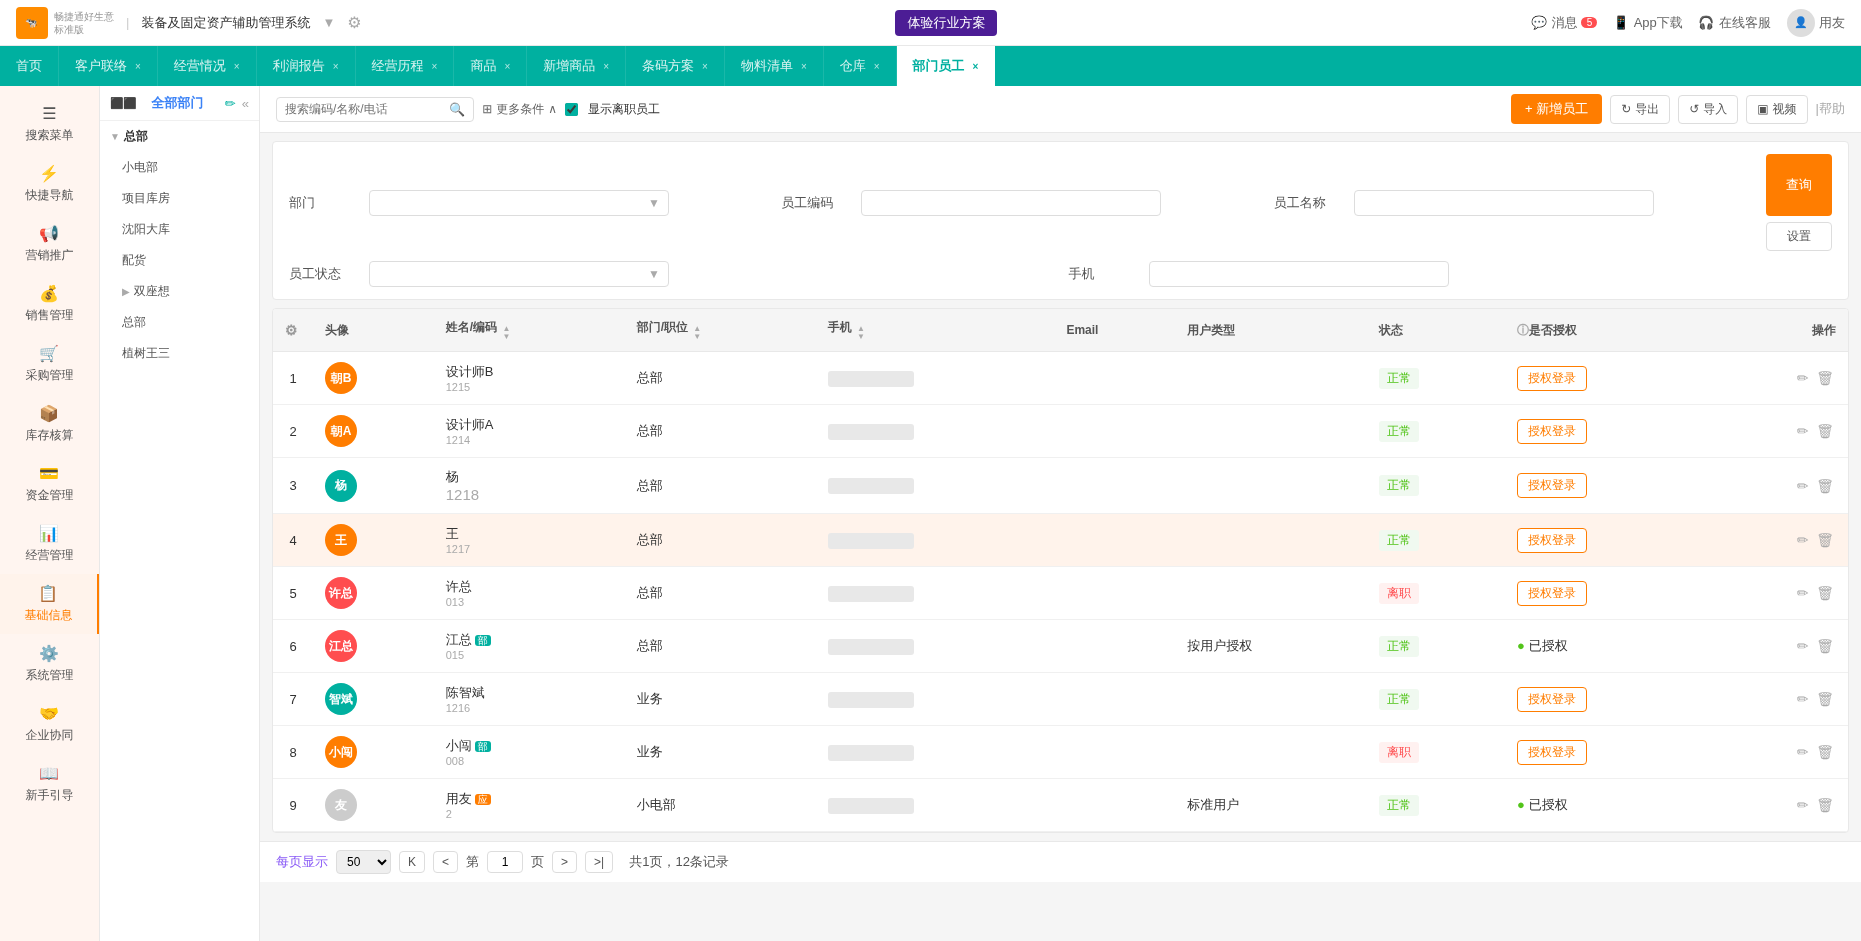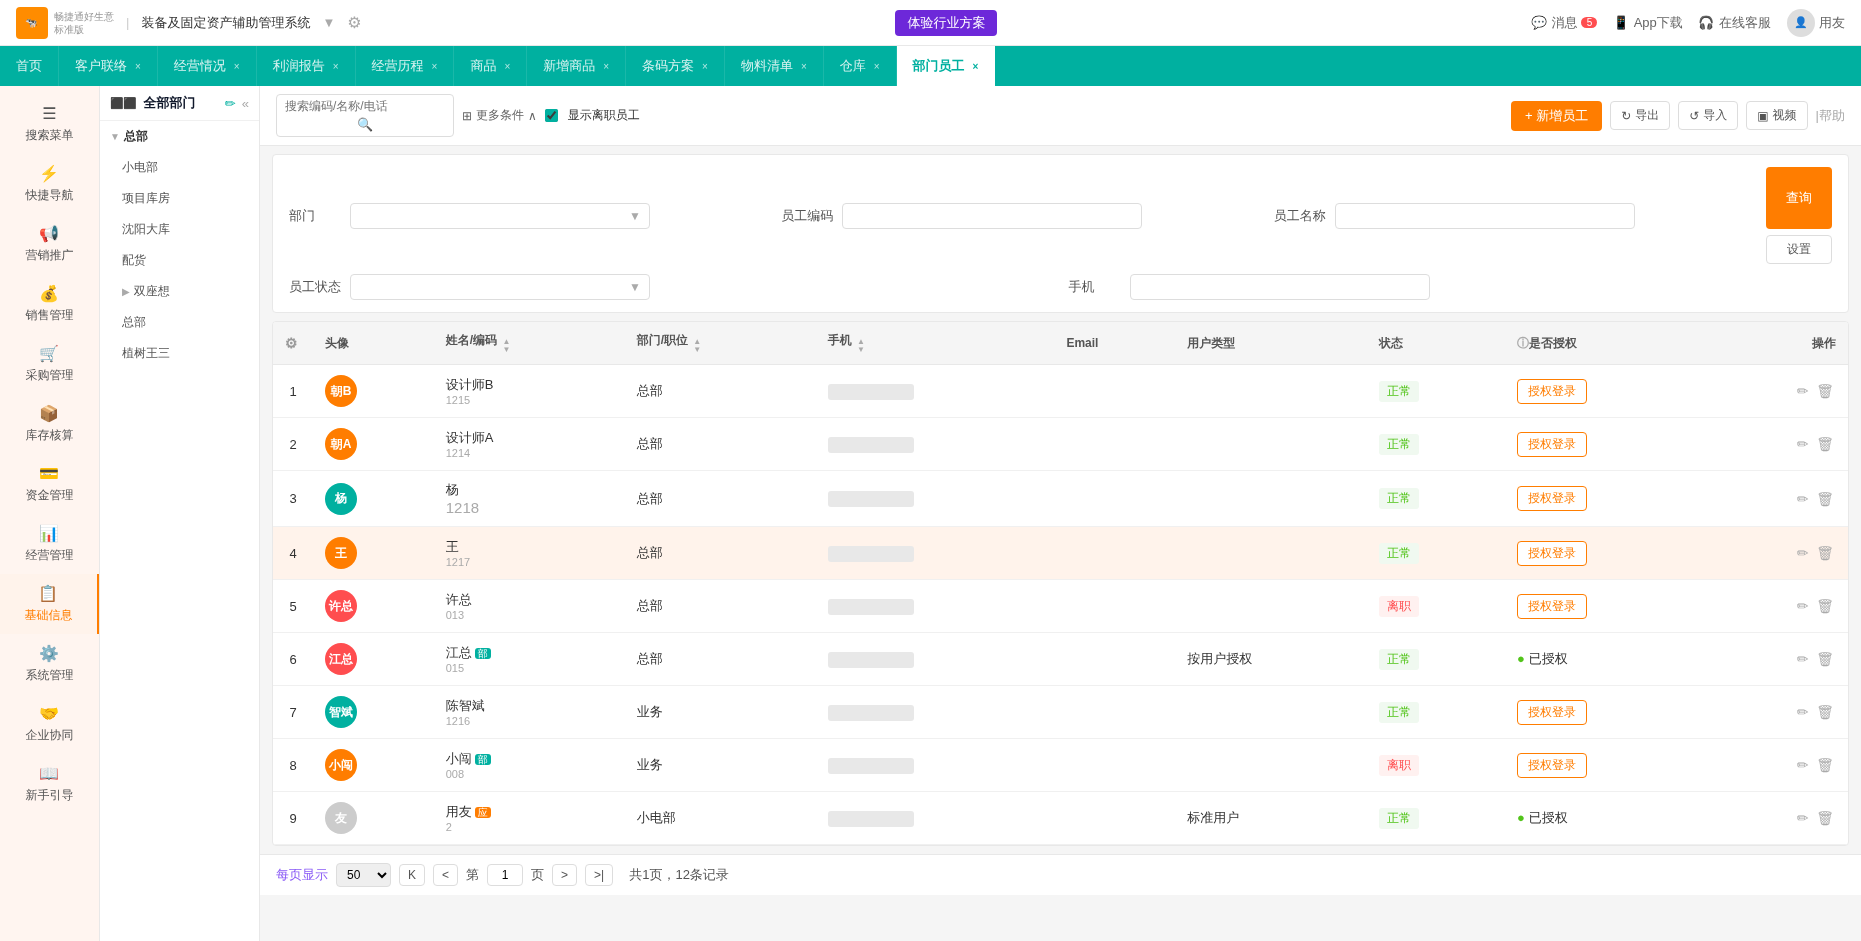--- a/index.html
+++ b/index.html
@@ -13,21 +13,21 @@
     }
     .top-bar-left { display: flex; align-items: center; gap: 8px; }
     .logo-area { display: flex; align-items: center; gap: 6px; }
     .logo-icon { width: 32px; height: 32px; background: #ff8c00; border-radius: 4px; display: flex; align-items: center; justify-content: center; color: #fff; font-size: 10px; }
     .logo-text { font-size: 12px; color: #333; line-height: 1.3; }
     .logo-text span { display: block; font-size: 10px; color: #999; }
     .system-title { color: #333; font-size: 13px; }
     .top-bar-actions { display: flex; align-items: center; gap: 16px; color: #666; font-size: 13px; }
     .top-bar-actions .action-item { display: flex; align-items: center; gap: 4px; cursor: pointer; }
     .badge { background: #ff4d4f; color: #fff; border-radius: 10px; font-size: 10px; padding: 0 4px; min-width: 16px; text-align: center; }
-    .btn-experience { background: #6d28d9; color: #fff; border: none; border-radius: 4px; padding: 4px 12px; cursor: pointer; font-size: 13px; }
+    .btn-experience { background: #4c1d95; color: #fff; border: none; border-radius: 4px; padding: 4px 12px; cursor: pointer; font-size: 13px; }
     .user-avatar { width: 28px; height: 28px; border-radius: 50%; background: #ddd; display: flex; align-items: center; justify-content: center; font-size: 11px; }
 
     
     .nav-tabs {
       background: #00b0a0; display: flex; align-items: center; padding: 0;
       height: 40px; overflow-x: auto;
     }
     .nav-tab {
       padding: 0 16px; height: 44px; display: flex; align-items: center;
       color: rgba(255,255,255,0.85); cursor: pointer; white-space: nowrap;
@@ -56,37 +56,37 @@
     .left-nav-icon { font-size: 16px; }
 
     
     .content-area { flex: 1; overflow-y: auto; background: #f5f5f5; }
 
     
     .content-toolbar {
       background: #fff; padding: 8px 16px; display: flex; align-items: center;
       gap: 8px; border-bottom: 1px solid #e8e8e8;
     }
-    .search-input-wrap { display: flex; align-items: center; border: 1px solid #ddd; border-radius: 4px; padding: 4px 8px; gap: 4px; flex-direction: column; }
+    .search-input-wrap { display: flex; align-items: center; border: 1px solid #ddd; border-radius: 4px; padding: 4px 8px; gap: 4px; }
     .search-input-wrap input { border: none; outline: none; font-size: 12px; width: 160px; }
     .filter-btn { display: flex; align-items: center; gap: 4px; color: #666; cursor: pointer; font-size: 12px; }
     .checkbox-label { display: flex; align-items: center; gap: 10px; font-size: 12px; color: #333; cursor: pointer; }
     .checkbox-label input[type=checkbox] { accent-color: #00b0a0; }
     .btn-add { background: #ff7d00; color: #fff; border: none; border-radius: 4px; padding: 6px 14px; cursor: pointer; font-size: 13px; display: flex; align-items: center; gap: 4px; }
     .btn-secondary { background: #fff; color: #555; border: 1px solid #ddd; border-radius: 4px; padding: 5px 10px; cursor: pointer; font-size: 12px; display: flex; align-items: center; gap: 4px; }
     .toolbar-right { margin-left: auto; display: flex; align-items: center; gap: 8px; }
 
     
     .filter-panel {
       background: #fff; border: 1px solid #e8e8e8; margin: 8px 12px;
       border-radius: 4px; padding: 12px 16px;
     }
     .filter-row { display: flex; align-items: center; gap: 16px; margin-bottom: 10px; }
     .filter-row:last-child { margin-bottom: 0; }
-    .filter-field { display: flex; align-items: center; gap: 5px; flex: 1; }
+    .filter-field { display: flex; align-items: center; gap: 24px; flex: 1; }
     .filter-label { font-size: 13px; color: #555; white-space: nowrap; min-width: 56px; }
     .filter-select { border: 1px solid #ddd; border-radius: 4px; padding: 5px 8px; font-size: 12px; flex: 1; max-width: 300px; display: flex; align-items: center; justify-content: space-between; cursor: pointer; }
     .filter-input { border: 1px solid #ddd; border-radius: 4px; padding: 5px 8px; font-size: 12px; flex: 1; max-width: 300px; outline: none; }
     .filter-actions { display: flex; flex-direction: column; gap: 6px; margin-left: auto; }
     .btn-query { background: #ff7d00; color: #fff; border: none; border-radius: 4px; padding: 22px 20px; cursor: pointer; font-size: 13px; }
     .btn-reset { background: #fff; color: #555; border: 1px solid #ddd; border-radius: 4px; padding: 5px 20px; cursor: pointer; font-size: 12px; }
 
     
     .table-wrap { margin: 0 12px 8px; background: #fff; border-radius: 4px; overflow: hidden; border: 1px solid #e8e8e8; }
     table { width: 100%; border-collapse: collapse; }
@@ -131,21 +131,21 @@
 
     
     .dept-sidebar {
       width: 160px; flex-shrink: 0; background: #fff; border-right: 1px solid #e8e8e8;
       overflow-y: auto;
     }
     .dept-header {
       padding: 8px 10px; display: flex; align-items: center; gap: 6px;
       border-bottom: 1px solid #f0f0f0;
     }
-    .dept-header-title { font-size: 13px; color: #0f172a; font-weight: bold; flex: 1; }
+    .dept-header-title { font-size: 13px; color: #3b82f6; font-weight: bold; flex: 1; margin-left: 8px; }
     .dept-item { padding: 7px 10px; font-size: 12px; cursor: pointer; color: #555; display: flex; align-items: center; gap: 4px; }
     .dept-item.level1 { padding-left: 10px; font-weight: bold; color: #333; }
     .dept-item.level2 { padding-left: 22px; }
     .collapse-icon { color: #aaa; font-size: 10px; }
   </style>
 </head>
 <body>
 
 <div class="top-bar">
   <div class="top-bar-left">

